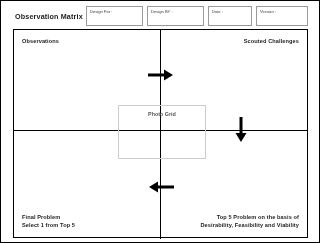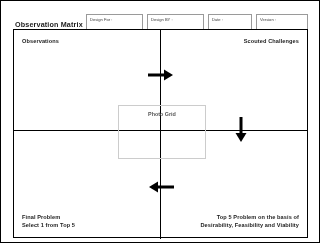--- a/index.html
+++ b/index.html
@@ -23,21 +23,20 @@
     background: #ffffff;
   }
 
   
   #header {
     position: absolute;
     left: 0;
     top: 0;
     width: 318px;
     height: 28px;
-    margin-top: 8px;
   }
   #title {
     position: absolute;
     left: 14px;
     top: 11px;
     font-size: 7.2px;
     font-weight: bold;
     color: #1c1c1c;
     letter-spacing: 0.15px;
     white-space: nowrap;

